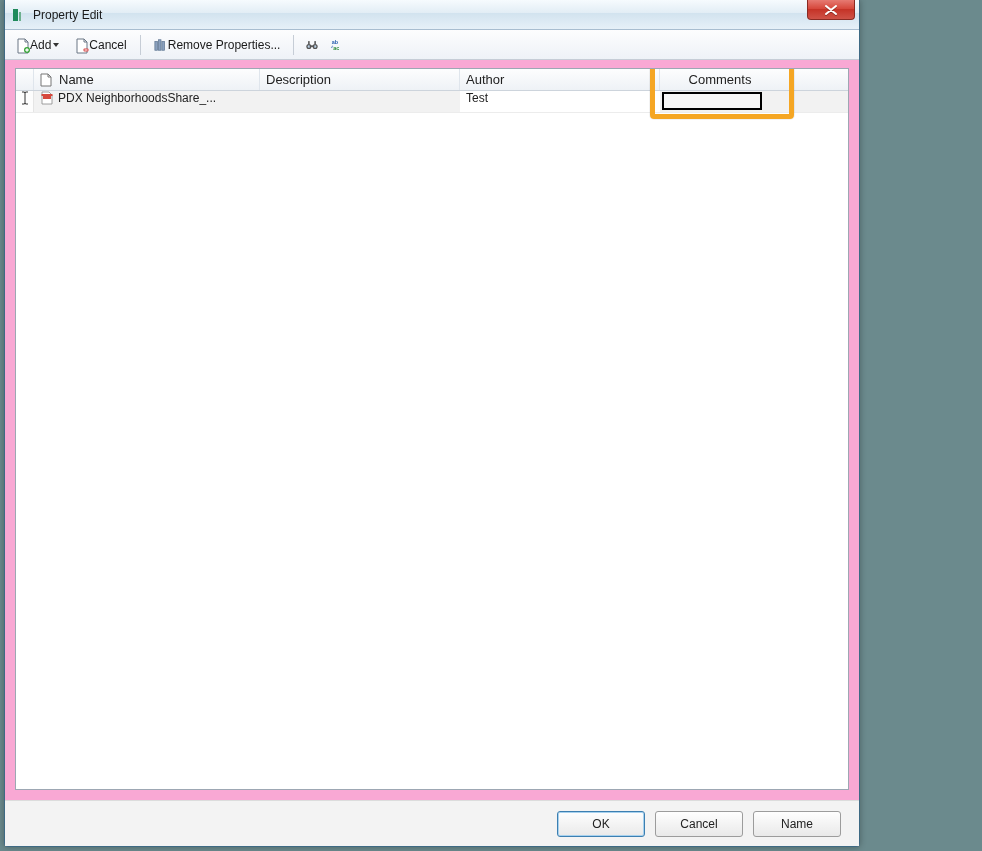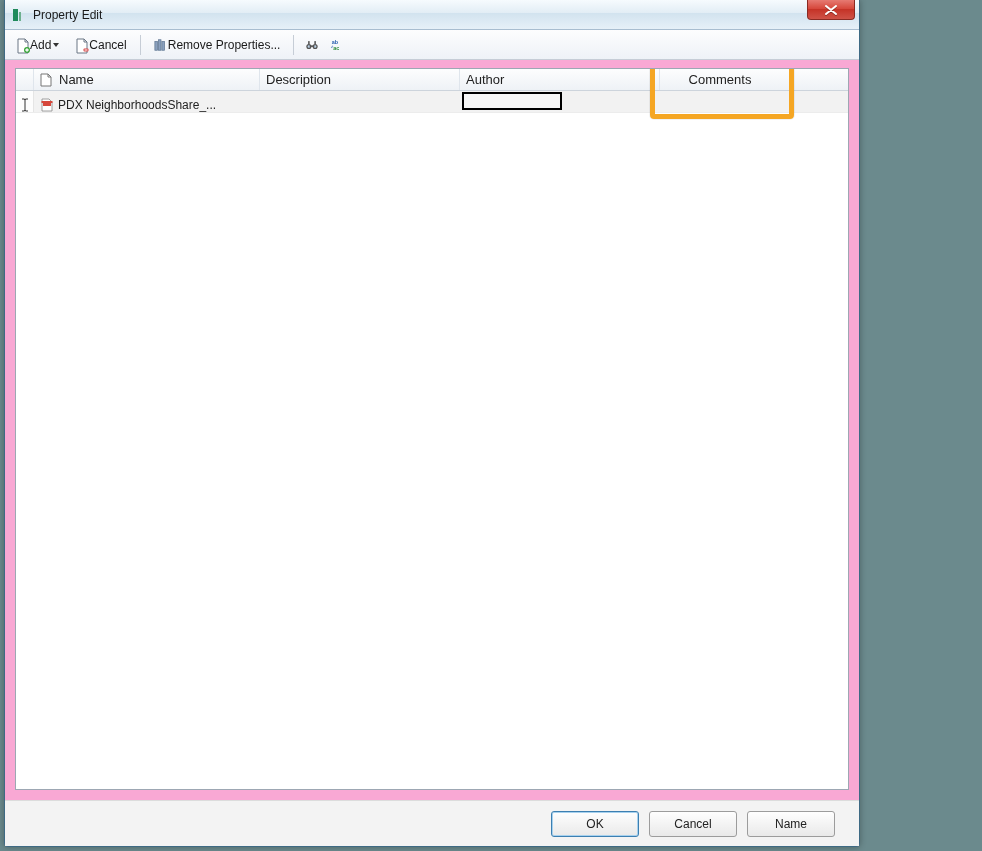--- a/index.html
+++ b/index.html
@@ -125,21 +125,21 @@
     height: 22px;
     display: flex;
     align-items: stretch;
     border-bottom: 1px solid #ececec;
     background: #f2f2f2;
     font-size: 12px;
     color: #222;
   }
   .gr-cell {
     display: flex;
-    align-items: flex-end;
+    align-items: flex-start;
     padding: 0 6px;
     overflow: hidden;
     white-space: nowrap;
     text-overflow: ellipsis;
     position: relative;
   }
   .col-indicator { width: 18px; flex: 0 0 18px; justify-content: center; padding:0; }
   .col-name   { width: 226px;  flex: 0 0 226px; }
   .col-author { width: 200px; flex: 0 0 200px; }
   .col-desc   { width: 200px; flex: 0 0 200px; }
@@ -180,21 +180,21 @@
     pointer-events: none;
     box-shadow: 0 0 0 1px rgba(0,0,0,0.05);
   }
 
   
   .footer {
     height: 46px;
     display: flex;
     align-items: center;
     justify-content: flex-end;
-    padding: 0 24px;
+    padding: 0 18px;
     gap: 10px;
     background: #f3f3f3;
     border-top: 1px solid #dcdcdc;
   }
   .dlg-btn {
     min-width: 88px;
     height: 26px;
     background: linear-gradient(to bottom, #fefefe, #e9e9e9);
     border: 1px solid #9c9c9c;
     border-radius: 3px;
@@ -337,20 +337,23 @@
               <path d="M2 1 h7 l3 3 v9 h-10 z" fill="#fff" stroke="#888" stroke-width="0.8"></path>
               <rect x="3" y="4" width="8" height="4" fill="#d6483c"></rect>
               <rect x="1.5" y="3" width="11" height="2" fill="#d6483c"></rect>
             </svg>
           </span>
           <span>PDX NeighborhoodsShare_...</span>
         </div>
         <div class="gr-cell col-author">
           <span></span>
         </div>
+        <div class="gr-cell col-desc" style="background:#fff;">
+          <span>Test</span>
+        </div>
         <div class="gr-cell col-comm" style="position:relative;">
           <div class="edit-cell" style="left:2px; top:1px; width:100px; height:18px;">
             <input type="text" value="" style="">
           </div>
         </div>
       </div>
 
       <div class="highlight-box" style="left:634px; top:-6px; width:144px; height:56px;"></div>
     </div>
   </div>

